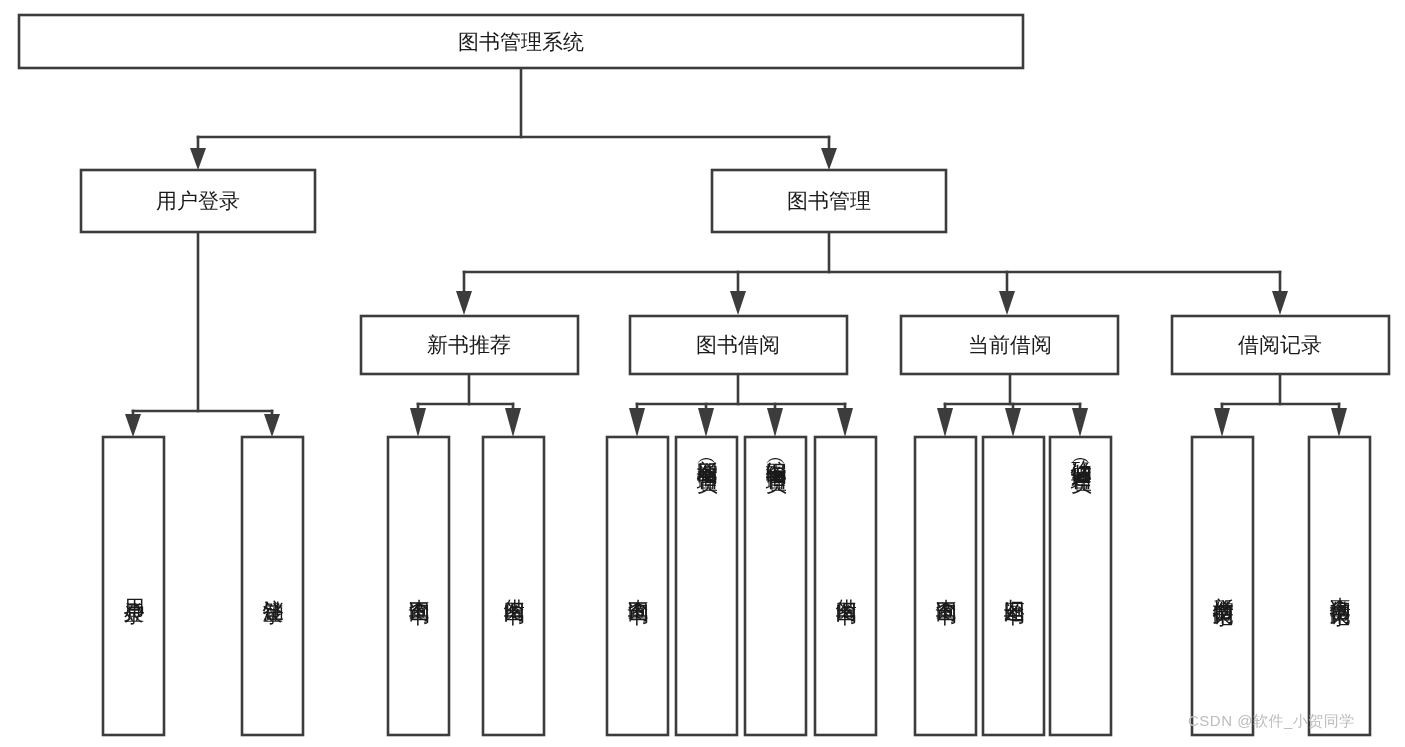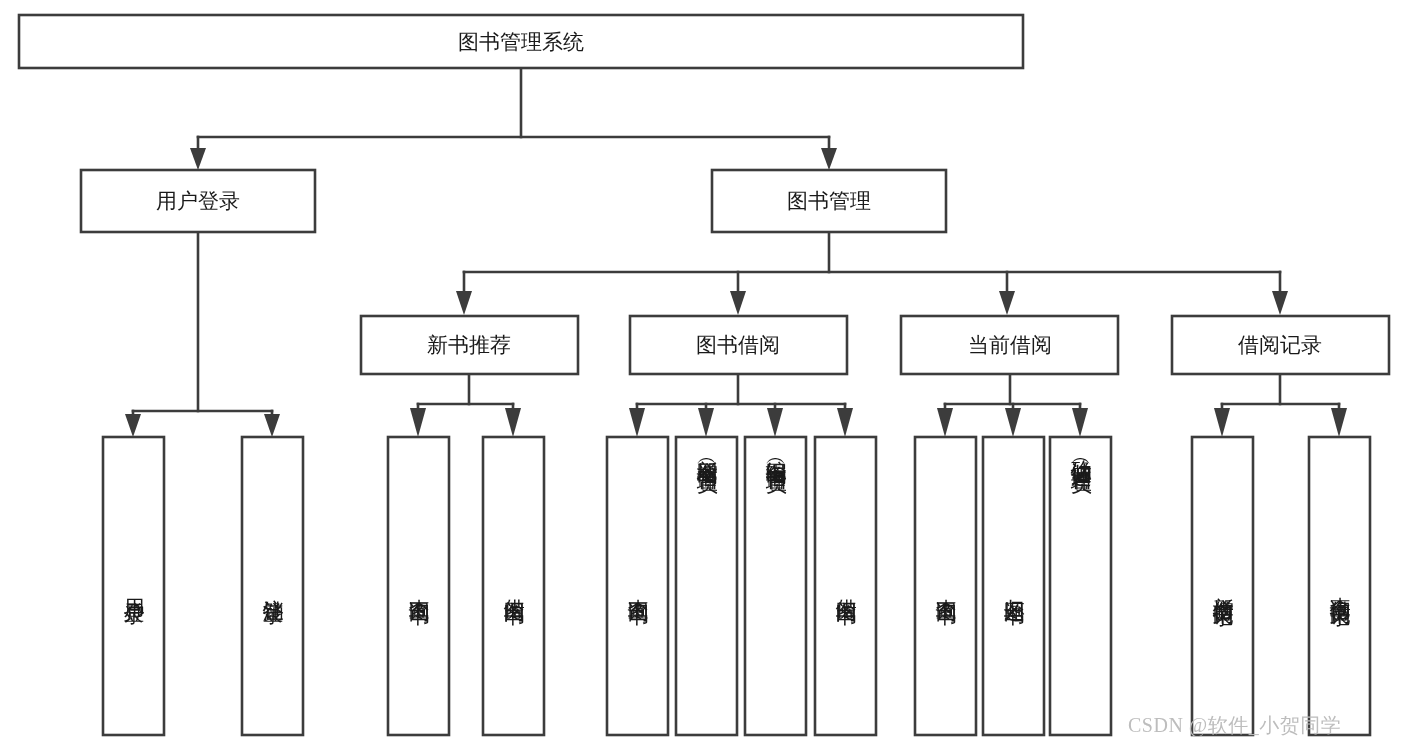--- a/index.html
+++ b/index.html
@@ -59,24 +59,24 @@
     letter-spacing: 2px;
     display: flex;
     align-items: center;
     justify-content: center;
     text-align: center;
     white-space: nowrap;
     pointer-events: none;
   }
   .watermark {
     position: absolute;
-    font-family: Liberation Serif, serif;
-    font-size: 20px;
+    font-family: Liberation Sans, sans-serif;
+    font-size: 15px;
     color: #bdbdbd;
-    left: 1128px;
+    left: 1188px;
     top: 712px;
     white-space: nowrap;
     letter-spacing: 0.5px;
   }
 </style>
 </head>
 <body>
 
 <div id="diagram-root">
 

